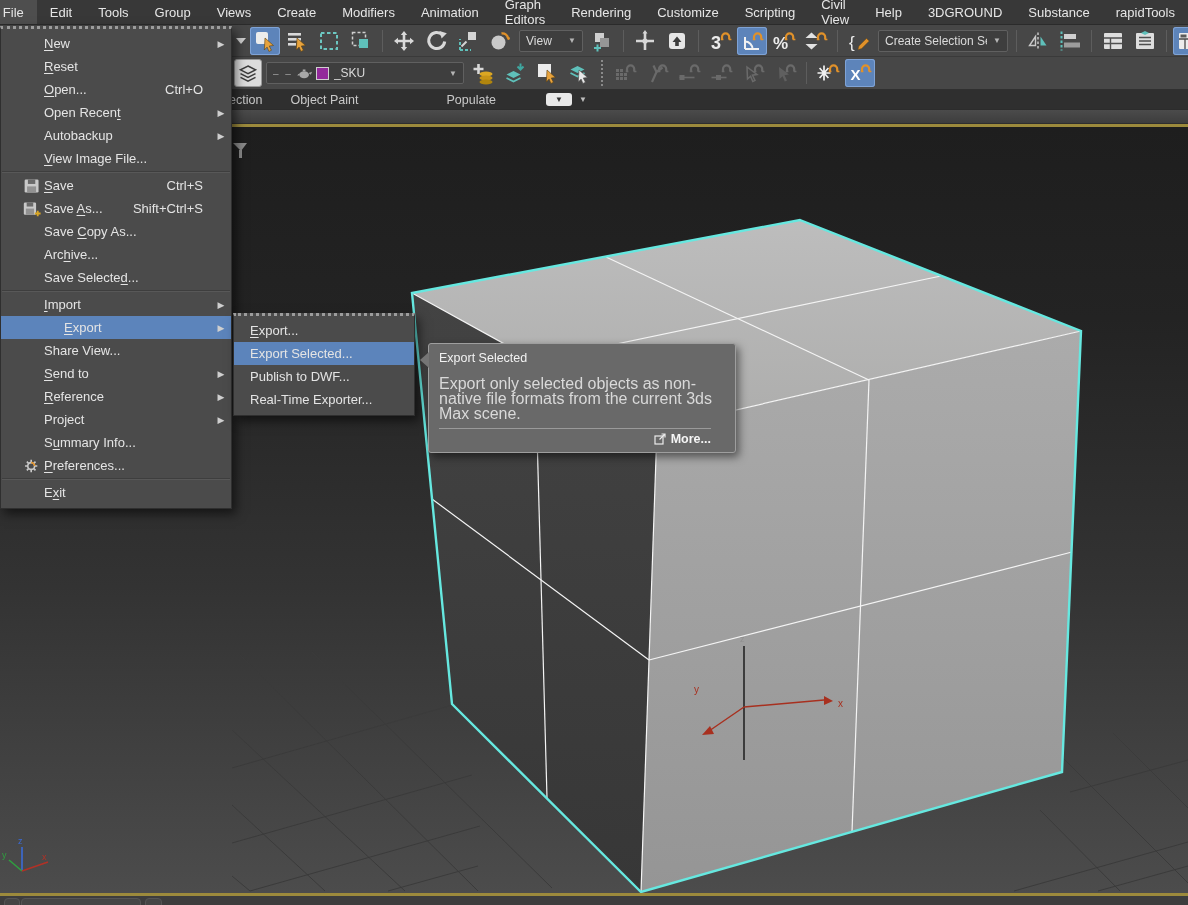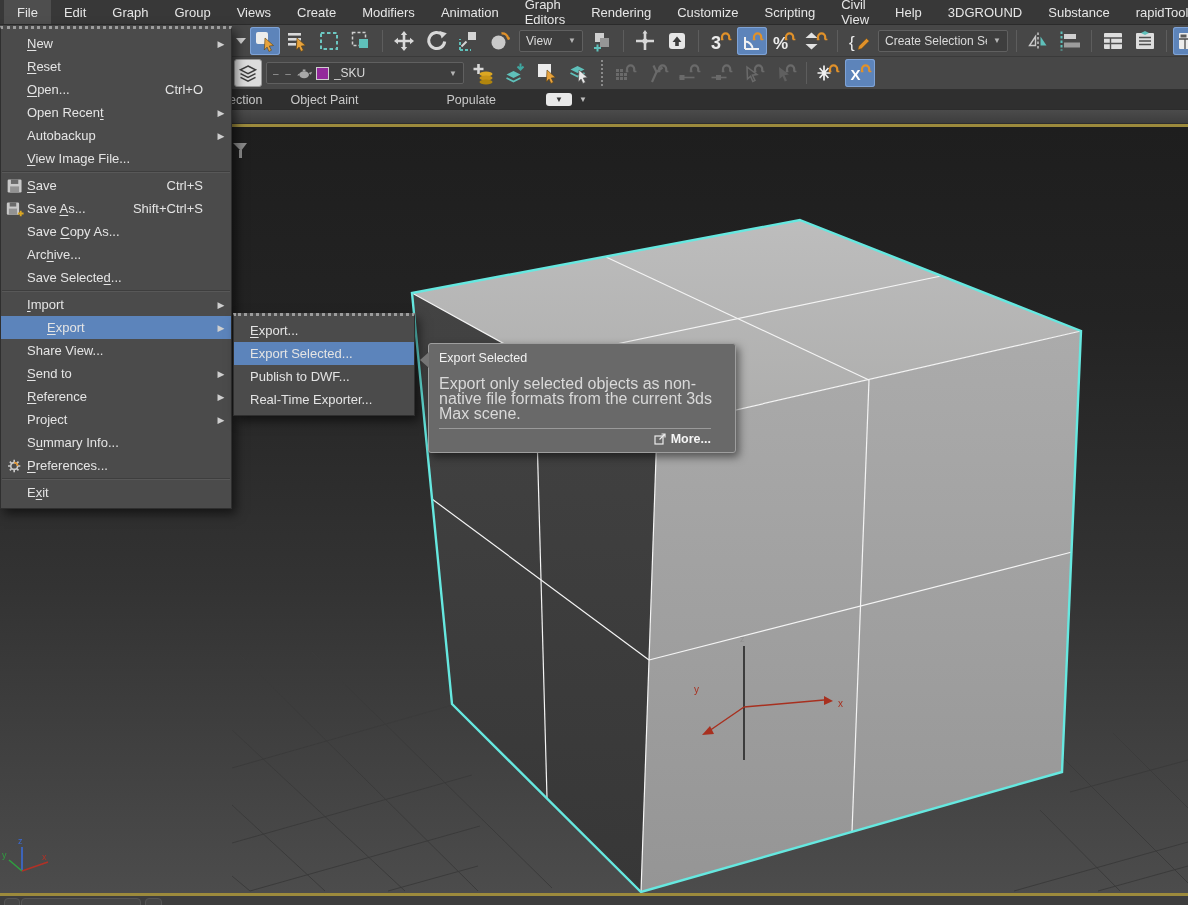--- a/index.html
+++ b/index.html
@@ -1,20 +1,20 @@
 <!DOCTYPE html>
 <html><head>
 <meta charset="utf-8">
 <style>
   html,body{margin:0;padding:0;background:#222;}
   #stage{position:relative;width:1188px;height:905px;overflow:hidden;background:#2a2a2a;
          font-family:"Liberation Sans","DejaVu Sans",sans-serif;-webkit-font-smoothing:antialiased;}
   
   #menubar{position:absolute;left:0;top:0;width:100%;height:25px;background:#383838;
-           border-bottom:1px solid #2b2b2b;display:flex;align-items:stretch;padding-left:4px;box-sizing:border-box;z-index:40;}
+           border-bottom:1px solid #2b2b2b;display:flex;align-items:stretch;padding-left:4px;box-sizing:border-box;z-index:40;justify-content:flex-end;}
   .mb-item{color:#e6e6e6;font-size:13px;display:flex;align-items:center;padding:0 13px;cursor:default;}
   .mb-item.active{background:#4e4e4e;}
   
   .toolbar{position:absolute;left:0;width:100%;background:#474747;display:flex;align-items:center;box-sizing:border-box;}
   #row1{top:25px;height:32px;border-bottom:1px solid #3a3a3a;padding-left:233px;}
   #row2{top:57px;height:33px;border-bottom:1px solid #303030;padding-left:233px;}
   .tb{width:30px;height:28px;display:flex;align-items:center;justify-content:center;border-radius:3px;flex:0 0 auto;margin:0 1px;}
   .tb svg{display:block;}
   .tb.active{background:#5d84ba;box-shadow:inset 0 0 0 1px #7fa3d6;}
   .tb.light{background:#dcdcdc;border:1px solid #9a9a9a;width:26px;height:26px;}
@@ -44,21 +44,21 @@
   #viewport{position:absolute;left:0;top:127px;width:1188px;height:766px;
             background:linear-gradient(#1e1e1e 0%,#232323 25%,#333 60%,#4c4c4c 100%);}
   #viewport svg{position:absolute;left:0;top:0;}
   
   #status{position:absolute;left:0;top:896px;width:100%;height:9px;background:#3d3d3d;}
   .pill{position:absolute;top:2px;height:12px;border:1px solid #555;border-radius:4px;background:#454545;}
   
   #filemenu{position:absolute;left:0;top:26px;width:232px;background:#4b4b4b;border:1px solid #2f2f2f;
             border-top:3px dotted #9c9c9c;box-shadow:4px 5px 10px rgba(0,0,0,.55);z-index:50;
             padding:3px 0 4px 0;box-sizing:border-box;}
-  .mi{height:23px;display:flex;align-items:center;padding:0 4px 0 3px;color:#e4e4e4;font-size:13px;cursor:default;}
+  .mi{height:23px;display:flex;align-items:center;padding:0 4px 0 20px;color:#e4e4e4;font-size:13px;cursor:default;}
   .mi .ico{width:21px;height:18px;flex:0 0 auto;display:flex;align-items:center;justify-content:center;}
   .mi .lab{margin-left:2px;white-space:nowrap;}
   .mi .sc{margin-left:auto;padding-right:12px;white-space:nowrap;}
   .mi .arr{margin-left:auto;width:12px;font-size:9px;color:#cfcfcf;text-align:center;flex:0 0 auto;}
   .mi .sc + .arr{margin-left:0;}
   .mi.hl{background:#5c84bb;gap:20px;}
   .msep{height:4px;display:flex;align-items:center;padding:0 1px;}
   .msep div{width:100%;height:0;border-top:1px solid #3e3e3e;border-bottom:1px solid #585858;}
   u{text-underline-offset:2px;}
   
@@ -79,21 +79,21 @@
   .tt-more{display:flex;justify-content:flex-end;align-items:center;gap:5px;margin-top:3px;
            font-weight:bold;font-size:12.5px;color:#f5f5f5;}
 </style>
 </head>
 <body>
 <div id="stage">
 
   <div id="menubar">
       <div class="mb-item active">File</div>
       <div class="mb-item">Edit</div>
-      <div class="mb-item">Graph</div>
+      <div class="mb-item">Tools</div>
       <div class="mb-item">Group</div>
       <div class="mb-item">Views</div>
       <div class="mb-item">Create</div>
       <div class="mb-item">Modifiers</div>
       <div class="mb-item">Animation</div>
       <div class="mb-item">Graph Editors</div>
       <div class="mb-item">Rendering</div>
       <div class="mb-item">Customize</div>
       <div class="mb-item">Scripting</div>
       <div class="mb-item">Civil View</div>

